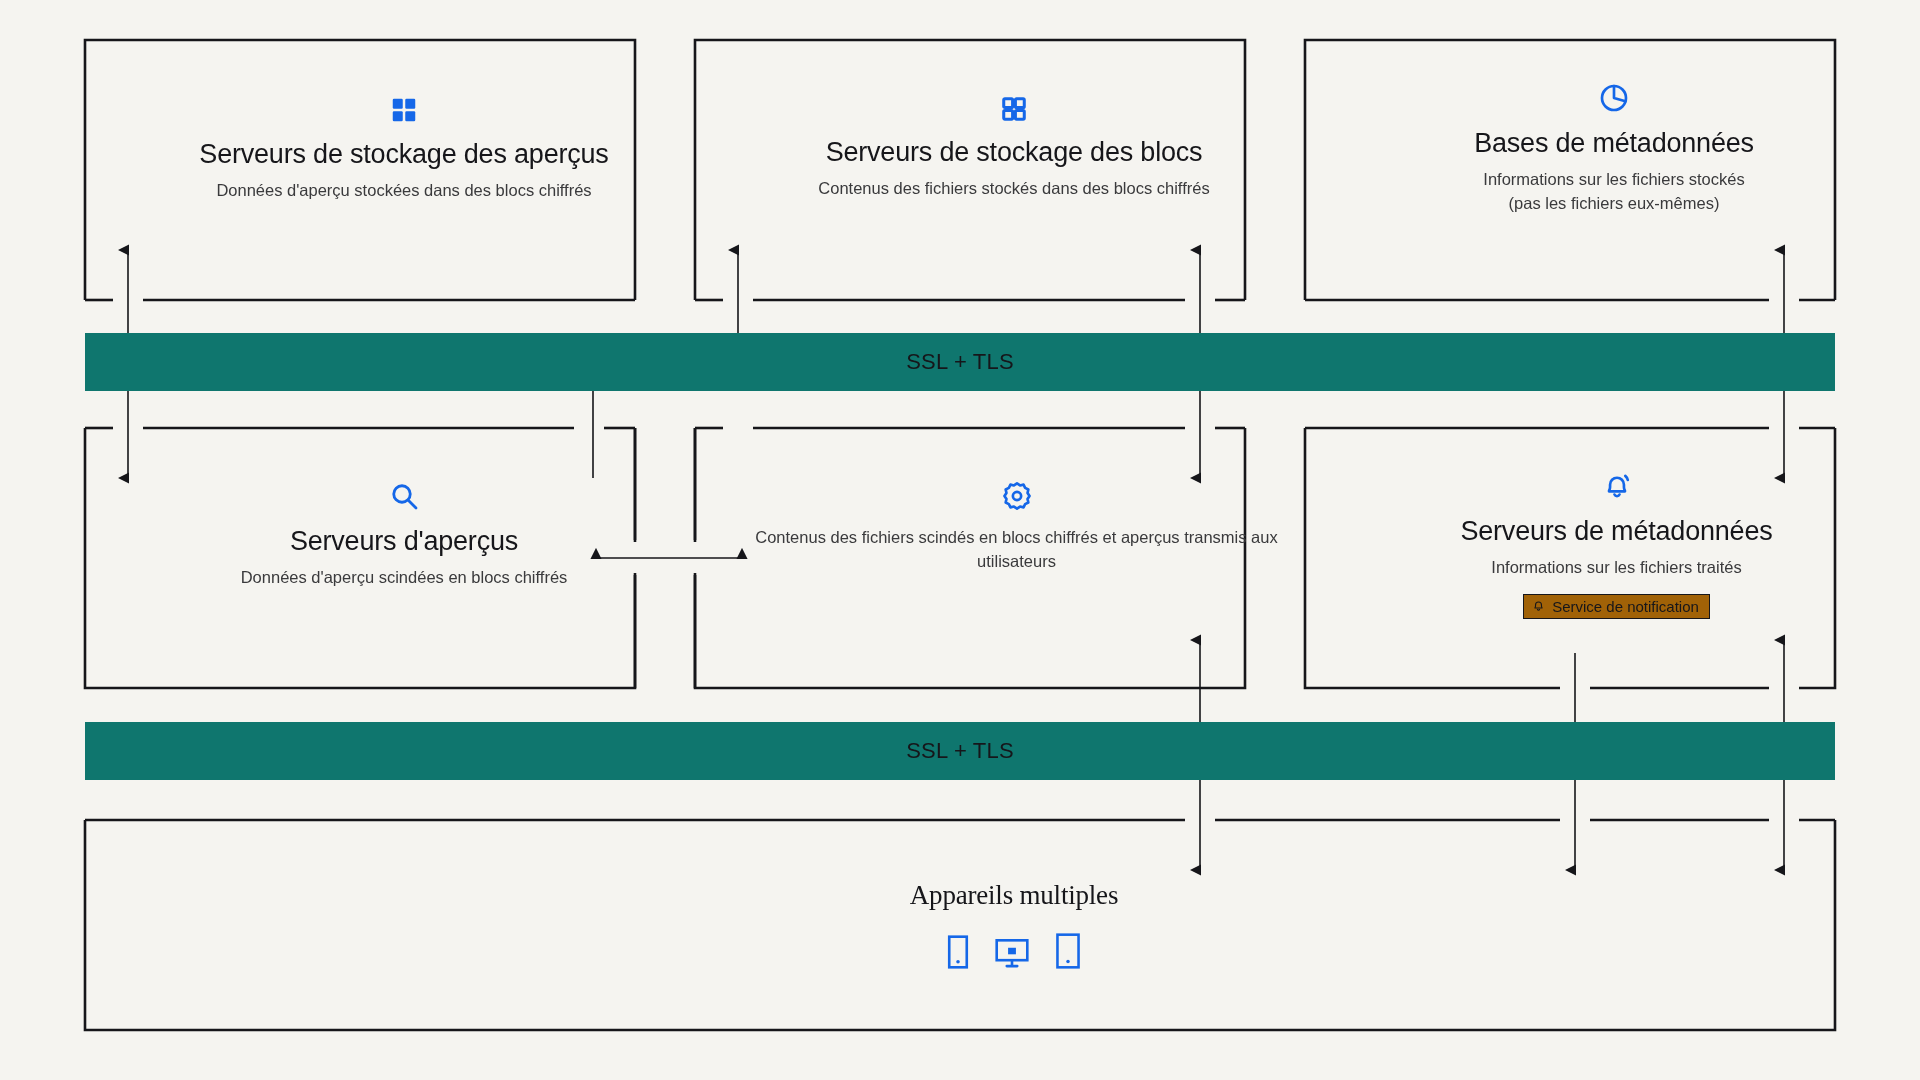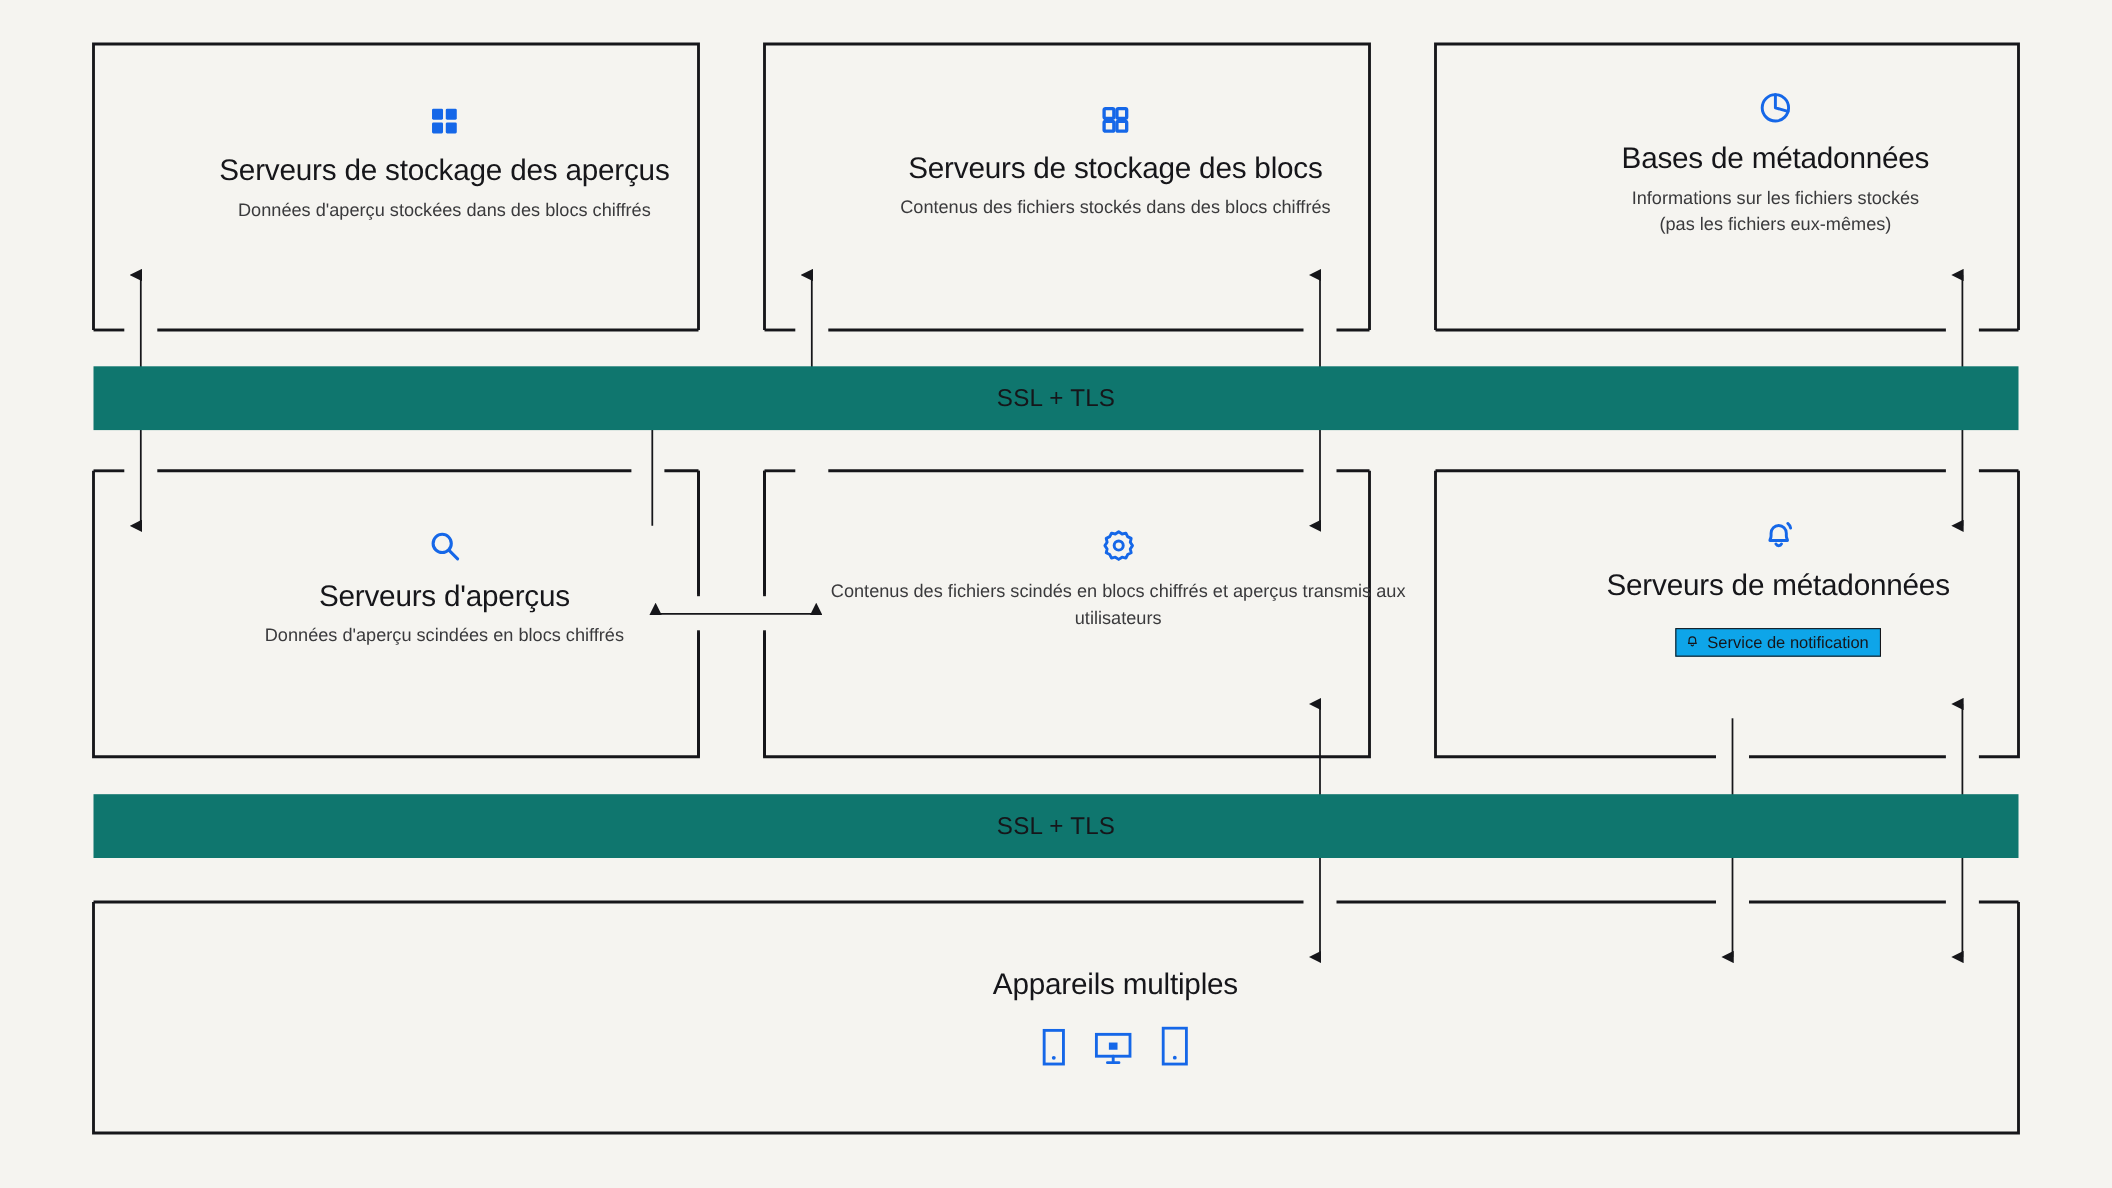--- a/index.html
+++ b/index.html
@@ -40,26 +40,26 @@
 
   
   #node-preview-storage { left: 85px;  top: 95px;  width: 550px; }
   #node-block-storage   { left: 695px; top: 95px;  width: 550px; }
   #node-metadata-db     { left: 1305px; top: 82px; width: 530px; }
 
   #node-preview-servers { left: 105px; top: 480px; width: 510px; }
   #node-block-servers   { left: 700px; top: 480px; width: 545px; }
   #node-metadata-servers{ left: 1310px; top: 470px; width: 525px; }
 
-  #node-devices { left: 695px; top: 880px; width: 550px; }
+  #node-devices { left: 695px; top: 880px; width: 550px; font-family: Liberation Serif, serif; }
 
   
   .chip {
     display: inline-flex; align-items: center; gap: 7px;
-    border: 1.4px solid #16161a; background: #0ea5e9;
+    border: 1.4px solid #16161a; background: #a16207;
     padding: 4px 10px 4px 8px; margin-top: 14px;
     font-size: 15px; color: #16161a; line-height: 1; text-align: center;
   }
 
   
   .device-row {
     display: flex; justify-content: center; align-items: flex-end;
     gap: 26px; margin-top: 22px;
   }
 </style>
@@ -221,20 +221,21 @@
   <div class="node" id="node-metadata-servers">
     <span class="icon">
       <svg width="32" height="32" viewBox="0 0 24 24" fill="none" stroke="#1567e8" stroke-width="2" stroke-linecap="round" stroke-linejoin="round">
         <path d="M6 16 c0-1 .8-1.3 .8-3.2 V11 a5.2 5.2 0 0 1 10.4 0 v1.8 c0 1.9 .8 2.2 .8 3.2 Z"></path>
         <path d="M10.1 18.4 a2.1 2.1 0 0 0 3.8 0"></path>
         <path d="M18.2 4.4 a5.6 5.6 0 0 1 1.9 3.1"></path>
       </svg>
     </span>
     <div class="title">Serveurs de métadonnées</div>
     <div class="desc">
+      <div>Informations sur les fichiers traités</div>
     </div>
     <span class="chip">
       <span>
         <svg width="13" height="13" viewBox="0 0 24 24" fill="none" stroke="#16161a" stroke-width="2" stroke-linecap="round" stroke-linejoin="round">
           <path d="M5.5 16.5 c0-1 1-1.4 1-3.4 V11 a5.5 5.5 0 0 1 11 0 v2.1 c0 2 1 2.4 1 3.4 Z"></path>
           <path d="M10 19.2 a2.2 2.2 0 0 0 4 0"></path>
         </svg>
       </span>
       <span>Service de notification</span>
     </span>

